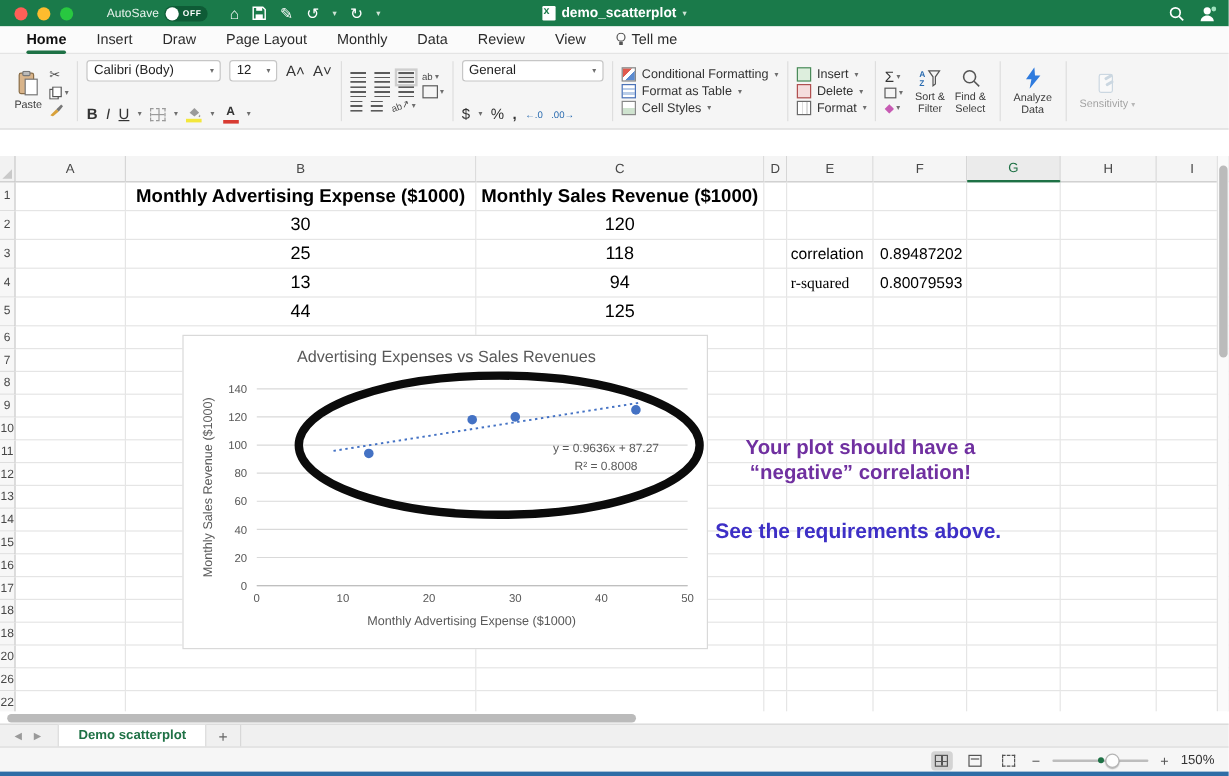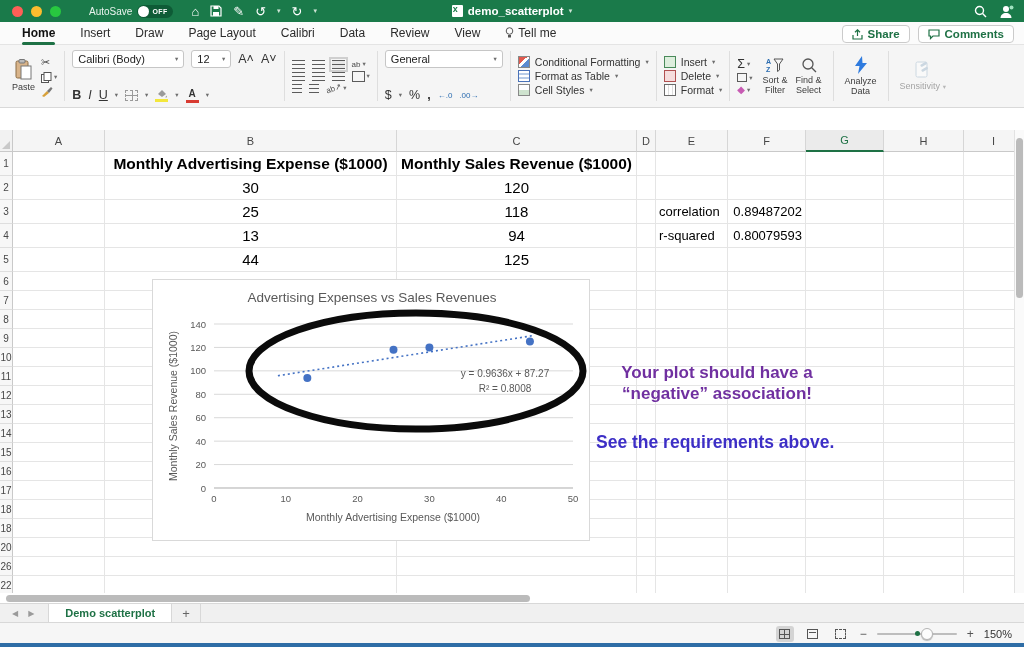--- a/index.html
+++ b/index.html
@@ -183,54 +183,39 @@
         <div class="mtab">
           <span>Insert</span>
         </div>
         <div class="mtab">
           <span>Draw</span>
         </div>
         <div class="mtab">
           <span>Page Layout</span>
         </div>
         <div class="mtab">
-          <span>Calibri</span>
+          <span>Monthly</span>
         </div>
         <div class="mtab">
           <span>Data</span>
         </div>
         <div class="mtab">
           <span>Review</span>
         </div>
         <div class="mtab">
           <span>View</span>
         </div>
         <div class="mtab">
           <svg width="9" height="12" viewBox="0 0 9 12">
             <circle cx="4.5" cy="4" r="3.3" fill="none" stroke="#555"></circle>
             <rect x="3" y="8" width="3" height="2.5" fill="#555"></rect>
           </svg>
           <span>Tell me</span>
         </div>
       </div>
-  </div>
-  <div class="tabrow-right">
-    <span class="pillbtn">
-      <svg width="11" height="11" viewBox="0 0 11 11">
-          <path d="M1 6v4h9V6" fill="none" stroke="#1E7145" stroke-width="1.2"></path>
-          <path d="M5.5 7V1M3 3.2 5.5 .8 8 3.2" fill="none" stroke="#1E7145" stroke-width="1.2"></path>
-        </svg>
-      <span>Share</span>
-    </span>
-    <span class="pillbtn">
-      <svg width="12" height="11" viewBox="0 0 12 11">
-          <path d="M1 1h10v6H5L2.5 9.5V7H1z" fill="none" stroke="#1E7145" stroke-width="1.2"></path>
-        </svg>
-      <span>Comments</span>
-    </span>
   </div>
 
   <div class="ribbon">
 
     <div class="rgroup">
       <div class="bigbtn">
         <svg width="18" height="22" viewBox="0 0 18 22">
             <rect x="1" y="2" width="12" height="17" rx="1.5" fill="#D9B48A" stroke="#8a6d46"></rect>
             <rect x="4" y="0.5" width="6" height="3.5" rx="1" fill="#bbb" stroke="#777"></rect>
             <rect x="6" y="7" width="10" height="13" fill="#fff" stroke="#777"></rect>
@@ -494,21 +479,21 @@
           <div class="cell" style="width: 78px;"></div>
           <div class="cell" style="width: 80px;"></div>
           <div class="cell" style="width: 60px;"></div>
         </div>
         <div class="grow" style="height: 24px;">
           <div class="row-h">4</div>
           <div class="cell" style="width: 92px;"></div>
           <div class="cell n" style="width: 292px;">13</div>
           <div class="cell n" style="width: 240px;">94</div>
           <div class="cell" style="width: 19px;"></div>
-          <div class="cell l" style="width: 72px;">r-squared</div>
+          <div class="cell l" style="width: 72px; font-family: Liberation Serif, serif;">r-squared</div>
           <div class="cell r" style="width: 78px;">0.80079593</div>
           <div class="cell" style="width: 78px;"></div>
           <div class="cell" style="width: 80px;"></div>
           <div class="cell" style="width: 60px;"></div>
         </div>
         <div class="grow" style="height: 24px;">
           <div class="row-h">5</div>
           <div class="cell" style="width: 92px;"></div>
           <div class="cell n" style="width: 292px;">44</div>
           <div class="cell n" style="width: 240px;">125</div>
@@ -766,21 +751,21 @@
         <text x="24" y="126" text-anchor="middle" class="alabel" transform="rotate(-90 24 126)">Monthly Sales Revenue ($1000)</text>
       </svg>
   </div>
 
   <svg class="ellipse-svg" width="352" height="136" viewBox="0 0 352 136">
     <ellipse cx="176" cy="68" rx="167" ry="58" fill="none" stroke="#0b0b0b" stroke-width="7"></ellipse>
   </svg>
 
   <div class="purple-note" style="color: rgb(112, 48, 160);">
     <div>Your plot should have a</div>
-    <div>“negative” association!</div>
+    <div>“negative” correlation!</div>
   </div>
   <div class="blue-note" style="color: rgb(61, 47, 198);">See the requirements above.</div>
 
   <div class="hscroll">
       <div class="hthumb"></div>
     </div>
   <div class="sheettabs">
     <span class="snav">
       <span>◀</span>
       <span>▶</span>

